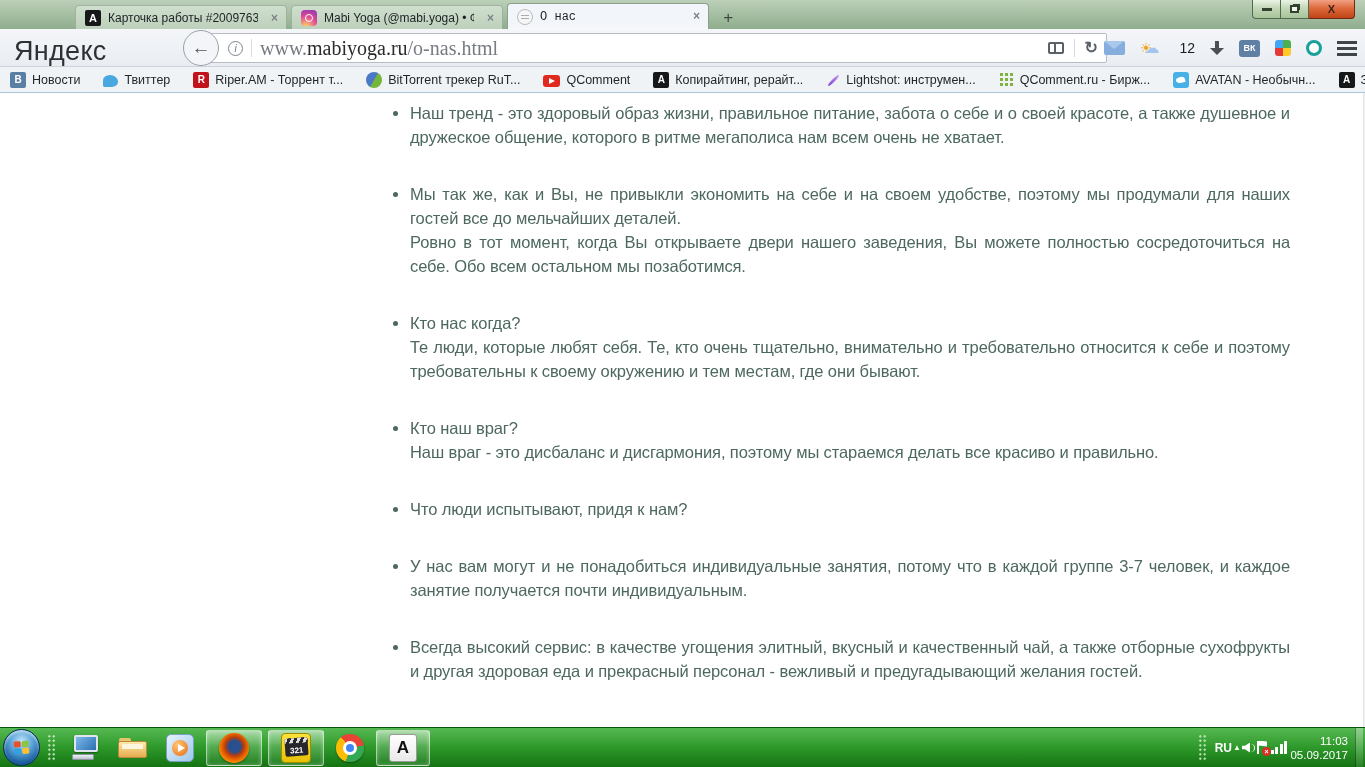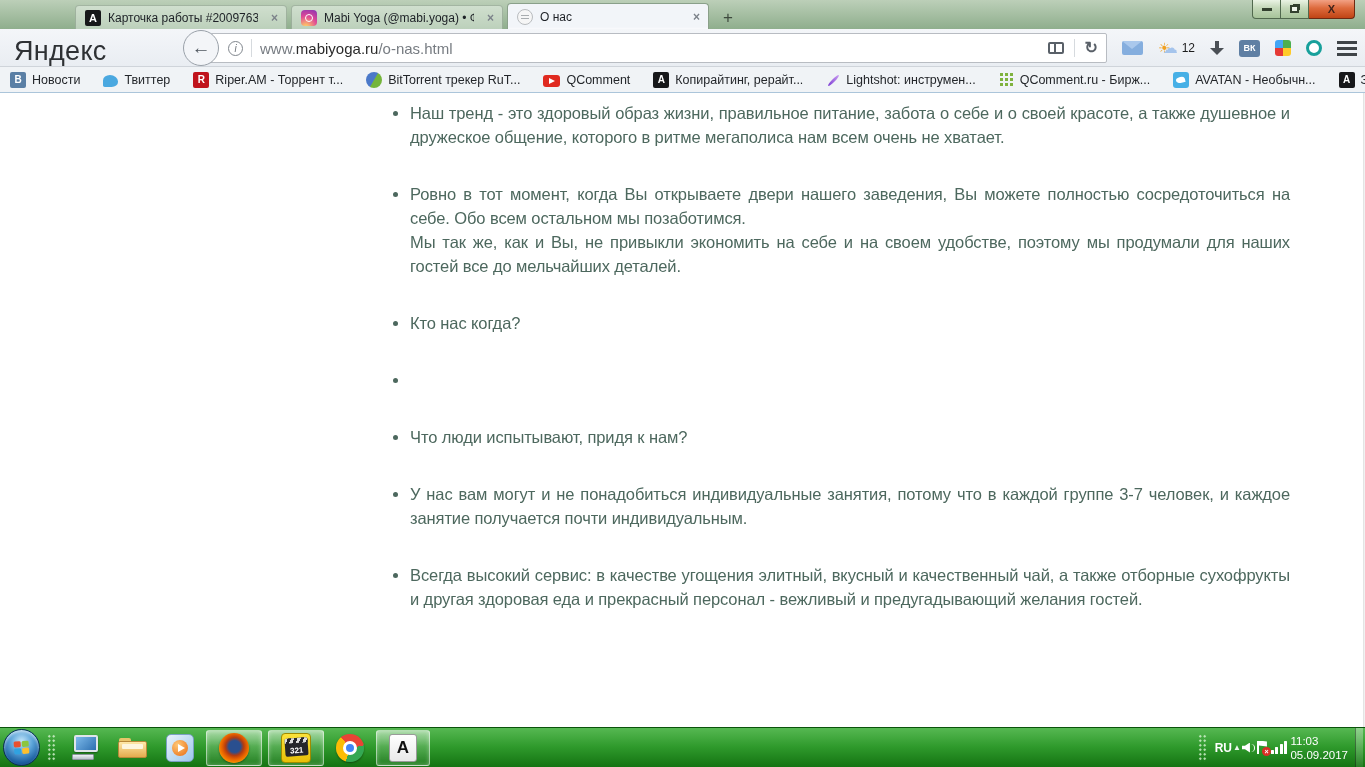--- a/index.html
+++ b/index.html
@@ -8,21 +8,21 @@
   .screen { position:relative; width:1365px; height:767px; background:#fff; }
 
   
   .titlebar { position:absolute; left:0; top:0; width:1365px; height:29px;
     background:linear-gradient(180deg,#bccfb8 0%,#a3bda0 55%,#8fae8d 100%); }
   .tabs { position:absolute; left:75px; top:0; height:29px; display:flex; align-items:flex-end; }
   .tab { height:24px; display:flex; align-items:center; gap:7px; padding:0 8px 0 9px;
     border-radius:4px 4px 0 0; background:rgba(245,250,245,0.45);
     border:1px solid rgba(110,130,110,0.45); border-bottom:none; margin-right:4px;
     font-size:12px; color:#1d2126; }
-  .tab.active { height:26px; background:#f2f5f9; border-color:#8aa08a; box-shadow:0 -1px 2px rgba(255,255,255,0.6) inset; }
+  .tab.active { height:26px; background:#f2f5f9; border-color:#8aa08a; box-shadow:0 -1px 2px rgba(255,255,255,0.6) inset;font-family:Liberation Mono, monospace; }
   .tab-title { white-space:nowrap; overflow:hidden; max-width:150px; }
   .tab.active .tab-title { max-width:160px; width:140px; }
   .tab-close { color:#7c828a; font-weight:bold; font-size:12px; margin-left:6px; }
   .fav { width:16px; height:16px; flex:0 0 16px; position:relative; }
   .fav-advego { background:#17181a; border-radius:2px; color:#fff; font-size:11px; font-weight:bold;
     display:flex; align-items:center; justify-content:center; }
   .fav-insta { border-radius:4px; background:radial-gradient(circle at 30% 110%,#fdc468 10%,#df4996 55%,#9036b2 95%); }
   .fav-insta::after { content:''; position:absolute; left:4px; top:4px; width:6px; height:6px;
     border:1.5px solid #fff; border-radius:50%; }
   .fav-mabi { border-radius:50%; background:#f6f6f6; border:1px solid #b9bcbf; }
@@ -46,34 +46,34 @@
     background:linear-gradient(180deg,#f4f6f9,#e9edf2); border-bottom:1px solid #cfd4da; }
   .yandex { position:absolute; left:14px; top:7px; font-size:27px; color:#2e3134; letter-spacing:0.3px; }
   .backbtn { position:absolute; left:183px; top:1px; width:36px; height:36px; border-radius:50%;
     background:#f3f5f8; border:1px solid #9aa1a9; z-index:2; display:flex; align-items:center; justify-content:center;
     font-size:19px; color:#4e555d; font-weight:bold; }
   .urlbar { position:absolute; left:205px; top:4px; width:902px; height:30px; background:#fff;
     border:1px solid #b8bcc2; border-radius:2px; display:flex; align-items:center; padding:0 8px 0 22px; gap:8px; }
   .info-icon { width:15px; height:15px; border:1.5px solid #80868d; border-radius:50%; color:#6d7379;
     font-size:10px; display:flex; align-items:center; justify-content:center; flex:0 0 15px; font-style:italic; }
   .url-sep { width:1px; height:18px; background:#d6dade; }
-  .url-text { font-size:15px; color:#2b2b2b; white-space:nowrap; }
+  .url-text { font-size:20px; color:#2b2b2b; white-space:nowrap;font-family:Liberation Serif, serif; }
   .url-text .dim { color:#777c82; }
   .urlbar-right { margin-left:auto; display:flex; align-items:center; gap:10px; }
   .read-icon { width:16px; height:12px; border:2px solid #596068; border-radius:2px; position:relative; }
   .read-icon::after { content:''; position:absolute; left:4px; top:-1px; width:2px; height:10px; background:#596068; }
   .reload { font-size:16px; color:#596068; font-weight:bold; line-height:1; }
   .nav-icons { position:absolute; right:8px; top:4px; height:30px; display:flex; align-items:center; gap:15px; }
   .mail-icon { width:21px; height:14px; background:#85aede; border-radius:2px; position:relative; overflow:hidden; }
   .mail-icon::after { content:''; position:absolute; left:0; top:0; border-left:10.5px solid transparent;
     border-right:10.5px solid transparent; border-top:8px solid #aac8ec; }
   .weather { display:flex; align-items:center; }
   .weather .sun { color:#f0a020; font-size:14px; }
   .weather .cloud { color:#a5c4ec; font-size:15px; margin-left:-8px; }
-  .weather .deg { font-size:12px; color:#1c1c1c; margin-left:4px; }
+  .weather .deg { font-size:14px; color:#1c1c1c; margin-left:20px; }
   .dl-icon { width:14px; height:16px; position:relative; }
   .dl-icon::before { content:''; position:absolute; left:5px; top:1px; width:4px; height:7px; background:#4a4f55; }
   .dl-icon::after { content:''; position:absolute; left:0; top:8px; border-left:7px solid transparent;
     border-right:7px solid transparent; border-top:7px solid #4a4f55; }
   .vk-icon { width:21px; height:17px; background:#5f7fa3; border-radius:3px; color:#fff; font-size:9px;
     font-weight:bold; display:flex; align-items:center; justify-content:center; }
   .grid-icon { width:16px; height:16px; border-radius:3px;
     background:conic-gradient(#4caf50 0 25%, #ffca28 0 50%, #e53935 0 75%, #42a5f5 0 100%); }
   .drop-icon { width:16px; height:16px; border:3px solid #18a09b; border-radius:50%; background:#fff; }
   .menu-icon { width:20px; height:15px;
@@ -185,21 +185,21 @@
     border-right:1.6px solid #fff; border-radius:0 60% 60% 0 / 0 50% 50% 0; }
   .flagx { width:14px; height:14px; position:relative; }
   .flagx::before { content:''; position:absolute; left:1px; top:0; width:1.6px; height:13px; background:#fff; }
   .flagx::after { content:''; position:absolute; left:3px; top:0; width:8px; height:6px; background:#fff;
     clip-path:polygon(0 0,100% 15%,100% 100%,0 85%); }
   .flagx .err { position:absolute; right:-1px; bottom:-1px; width:9px; height:9px; border-radius:50%;
     background:#d93025; color:#fff; font-size:7px; font-weight:bold; line-height:9px; text-align:center; }
   .bars { display:flex; align-items:flex-end; gap:1.5px; height:13px; }
   .bars span { width:3px; background:#fff; border-radius:0.5px; }
   .b1{height:4px;} .b2{height:7px;} .b3{height:10px;} .b4{height:13px;}
-  .clock { color:#fff; font-size:11.5px; line-height:14px; margin-left:2px; }
+  .clock { color:#fff; font-size:11.5px; line-height:14px; text-align:right; margin-left:2px; }
   .show-desktop { width:8px; height:40px; margin-left:6px; border-left:1px solid rgba(0,0,0,0.4);
     background:linear-gradient(180deg,rgba(255,255,255,0.35),rgba(255,255,255,0.08)); }
 </style>
 </head>
 <body>
 
 <div class="screen">
 
   <div class="titlebar">
     <div class="tabs">
@@ -302,27 +302,30 @@
       </span>
 
   </div>
 
   <div class="content">
     <ul>
       <li>
           <div>Наш тренд - это здоровый образ жизни, правильное питание, забота о себе и о своей красоте, а также душевное и дружеское общение, которого в ритме мегаполиса нам всем очень не хватает.</div>
         </li>
       <li>
+        <div>Мы так же, как и Вы, не привыкли экономить на себе и на своем удобстве, поэтому мы продумали для наших гостей все до мельчайших деталей.</div>
         <div>Ровно в тот момент, когда Вы открываете двери нашего заведения, Вы можете полностью сосредоточиться на себе. Обо всем остальном мы позаботимся.</div>
-        <div>Мы так же, как и Вы, не привыкли экономить на себе и на своем удобстве, поэтому мы продумали для наших гостей все до мельчайших деталей.</div>
       </li>
       <li>
         <div>Кто нас когда?</div>
+        <div>Те люди, которые любят себя. Те, кто очень тщательно, внимательно и требовательно относится к себе и поэтому требовательны к своему окружению и тем местам, где они бывают.</div>
       </li>
       <li>
+        <div>Кто наш враг?</div>
+        <div>Наш враг - это дисбаланс и дисгармония, поэтому мы стараемся делать все красиво и правильно.</div>
       </li>
       <li>
         <div>Что люди испытывают, придя к нам?</div>
       </li>
       <li>
           <div>У нас вам могут и не понадобиться индивидуальные занятия, потому что в каждой группе 3-7 человек, и каждое занятие получается почти индивидуальным.</div>
         </li>
       <li>
           <div>Всегда высокий сервис: в качестве угощения элитный, вкусный и качественный чай, а также отборные сухофрукты и другая здоровая еда и прекрасный персонал - вежливый и предугадывающий желания гостей.</div>
         </li>

